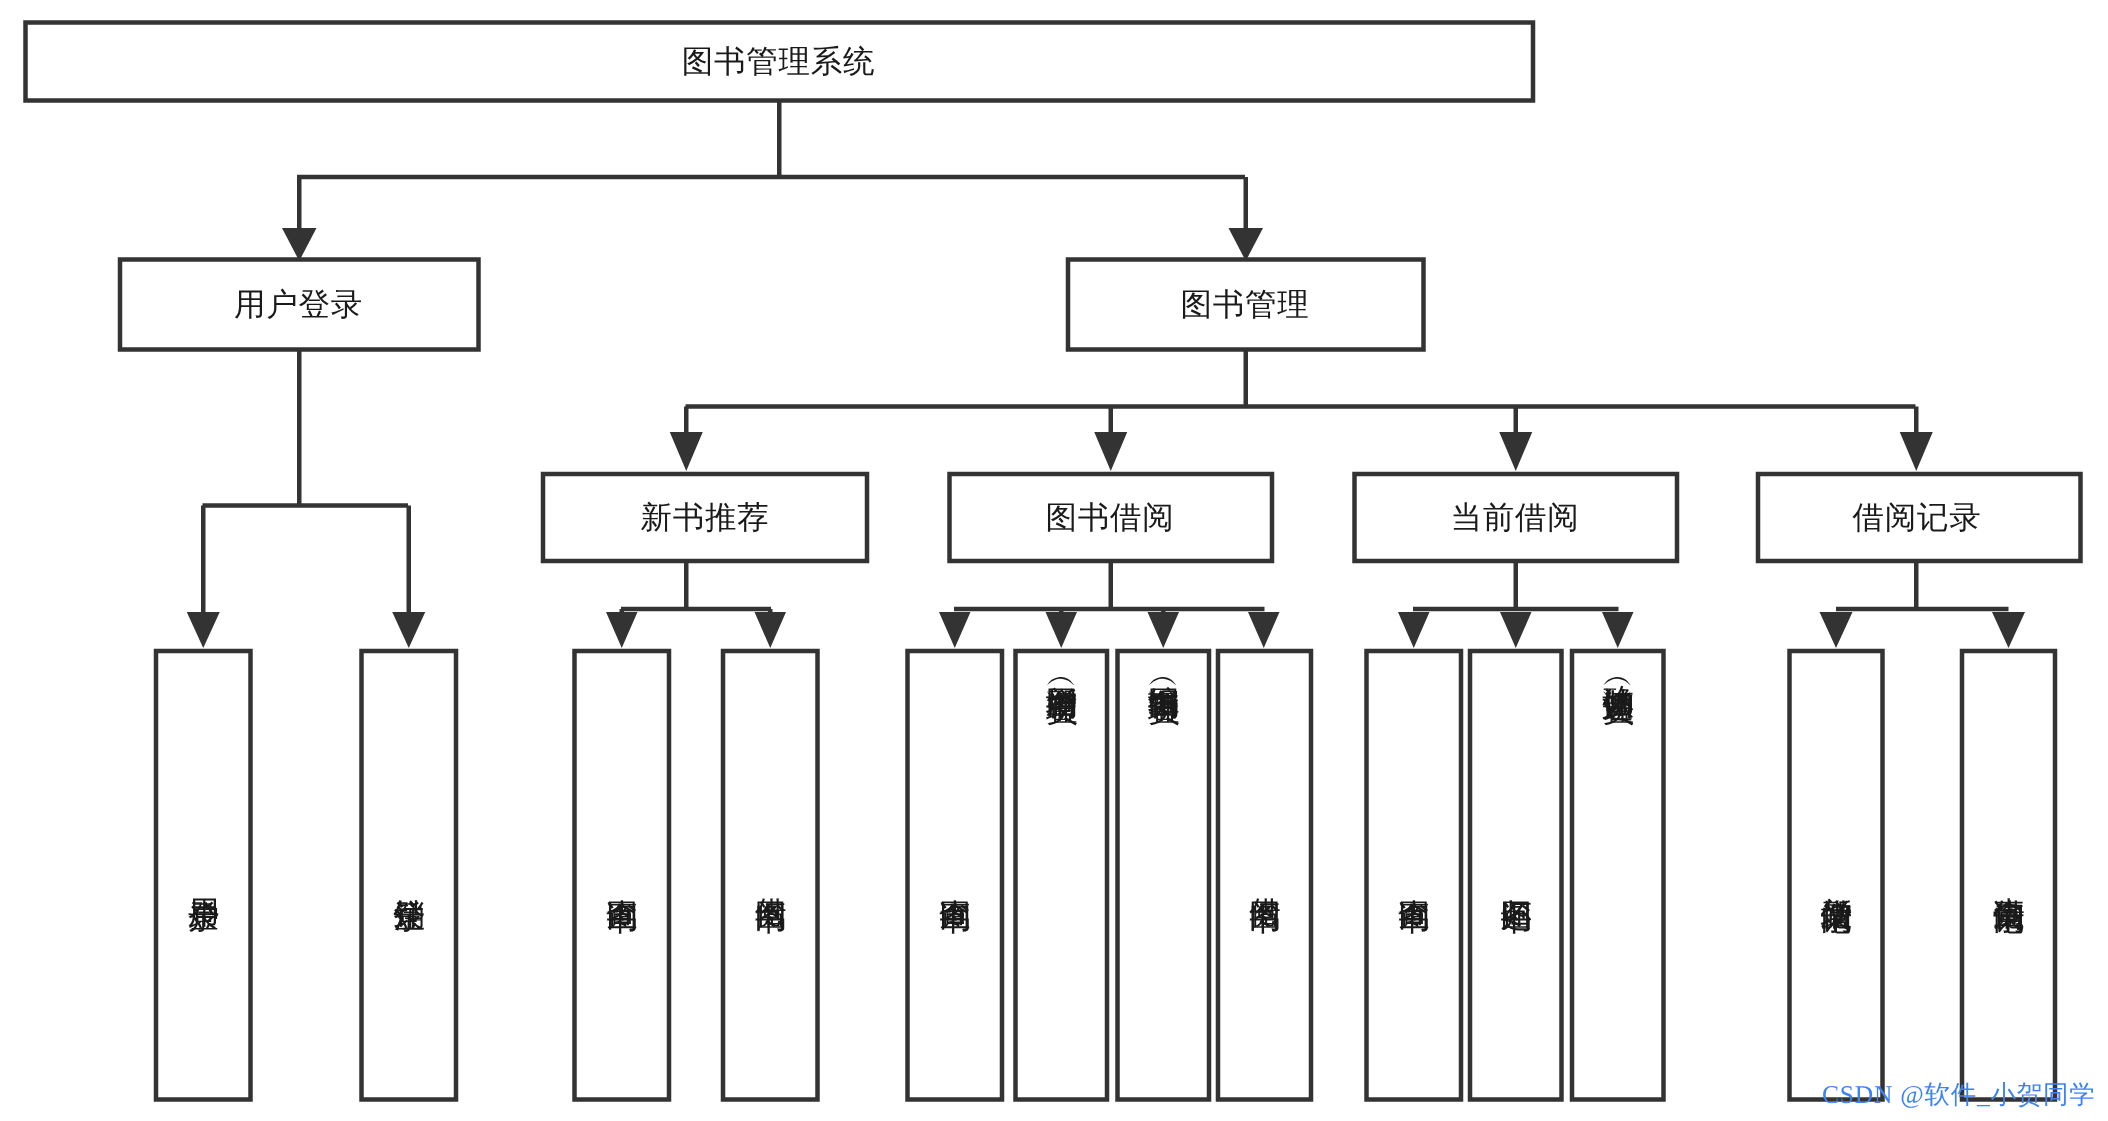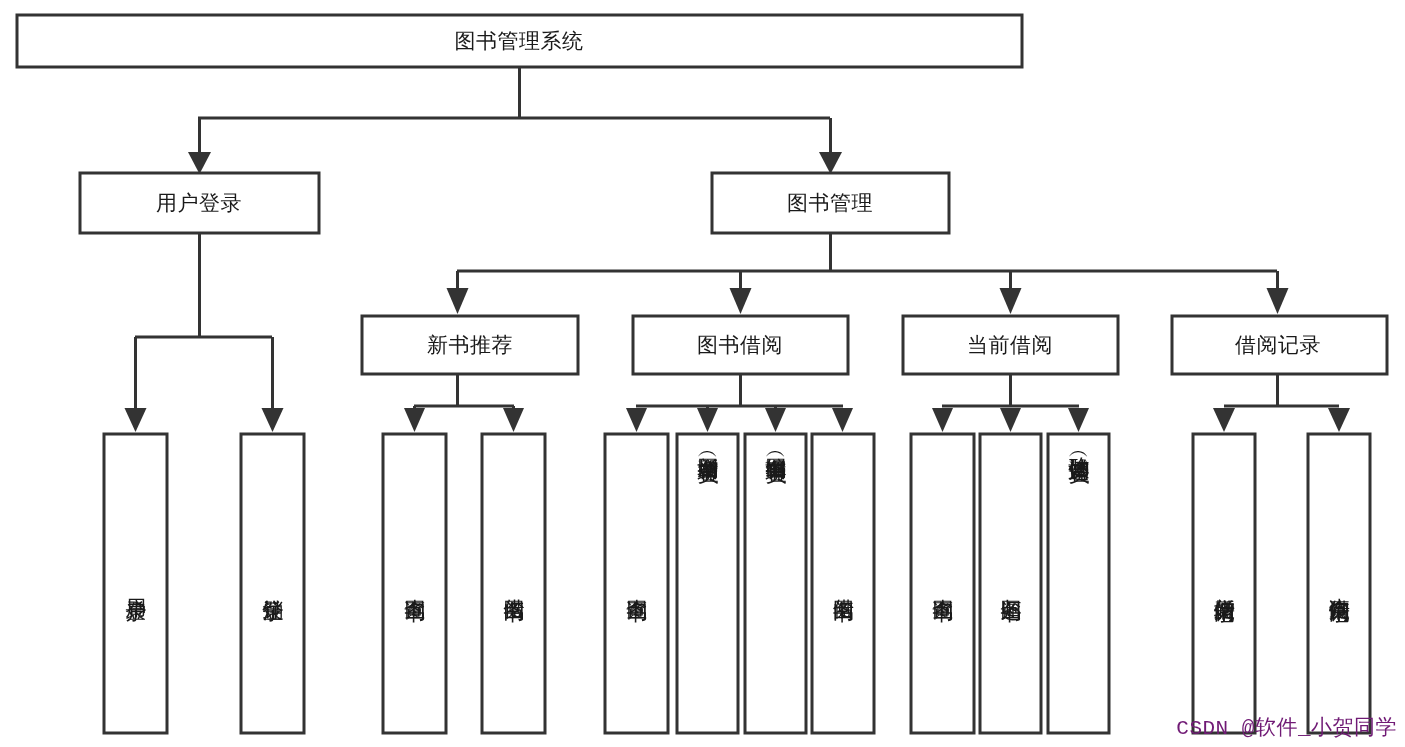--- a/index.html
+++ b/index.html
@@ -67,23 +67,23 @@
     position: absolute;
     display: flex;
     align-items: center;
     justify-content: center;
     pointer-events: none;
   }
   .watermark {
     position: absolute;
     right: 8px;
     bottom: 6px;
-    font-family: Liberation Mono, monospace;
-    font-size: 21px;
-    color: #701a75;
+    font-family: Liberation Serif, serif;
+    font-size: 17px;
+    color: #3b82f6;
     letter-spacing: 0.5px;
     white-space: nowrap;
   }
 </style>
 </head>
 <body>
 
 <div id="diagram-root">
 
   <svg id="tree-svg" viewBox="0 0 1405 747" xmlns="http://www.w3.org/2000/svg">

